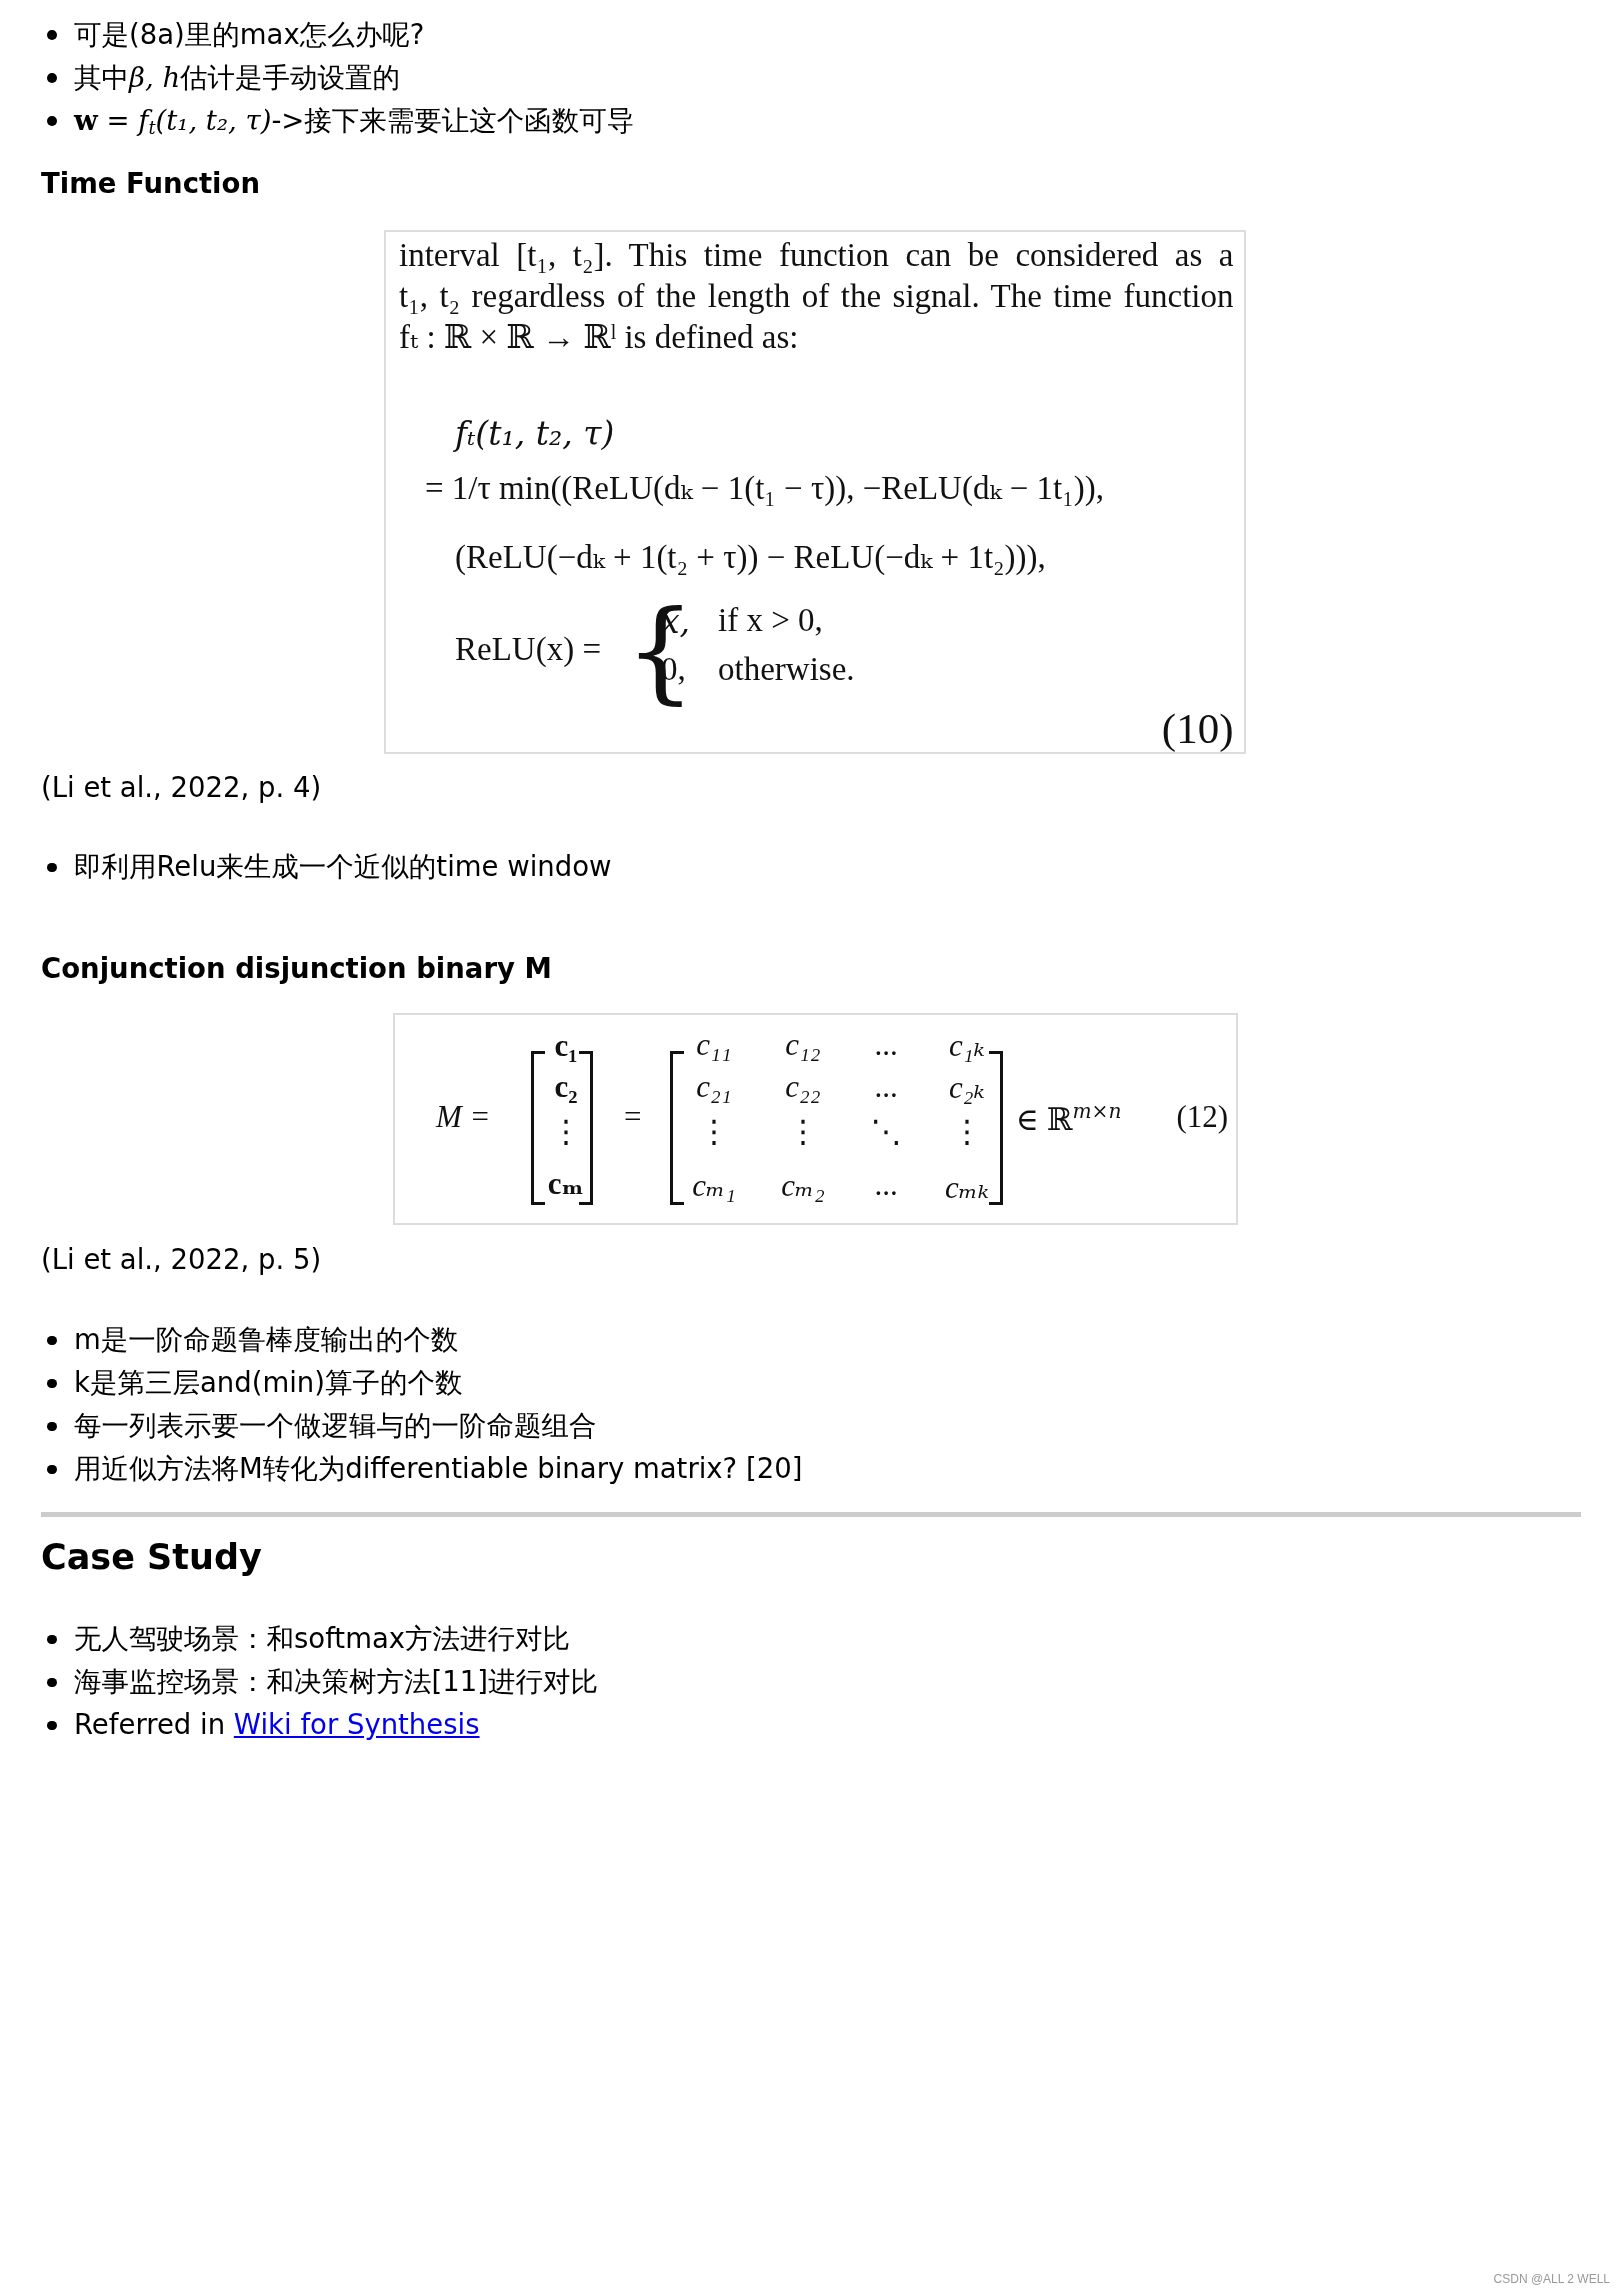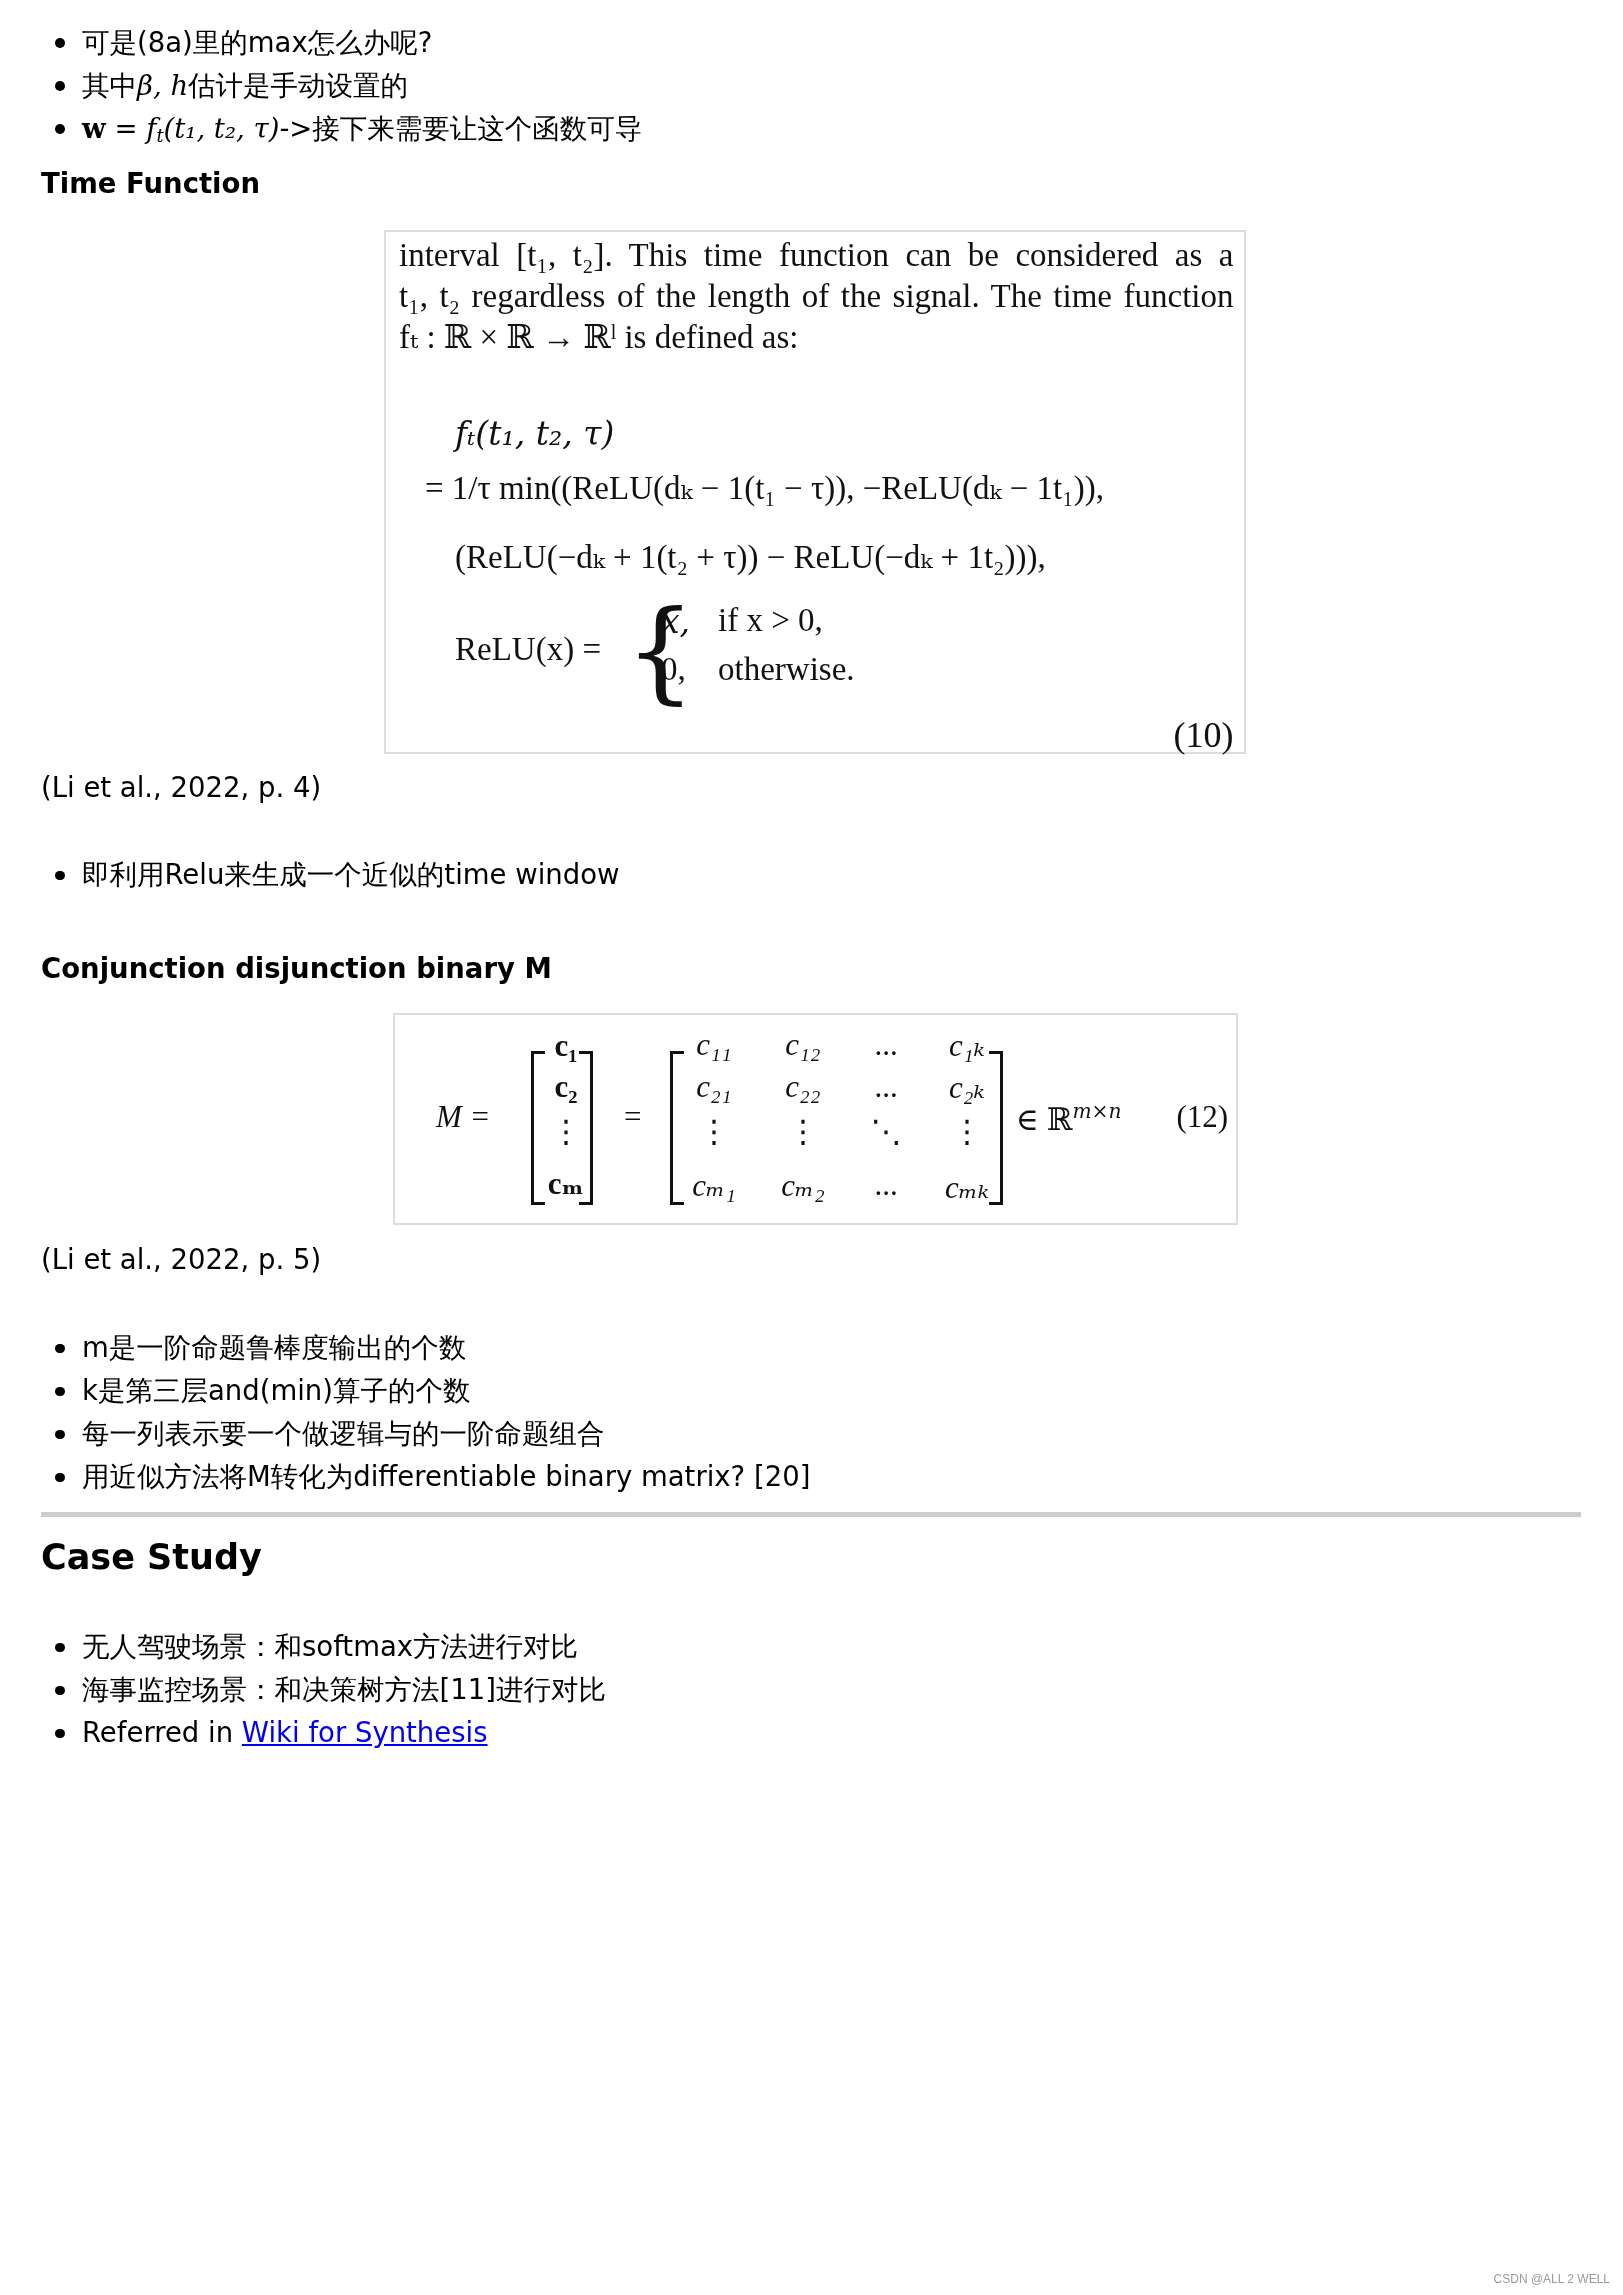--- a/index.html
+++ b/index.html
@@ -1,36 +1,36 @@
 <!DOCTYPE html>
 <html style="font-size:10.5px"><head>
 <meta charset="utf-8">
 <style>
   html, body { margin:0; padding:0; background:#ffffff; }
   body { width:1623px; height:2295px; position:relative; overflow:hidden;
          font-family:"DejaVu Sans", "Liberation Sans", sans-serif; color:#000; }
-  ul.blist { position:absolute; margin:16px; padding:0; list-style:none; }
+  ul.blist { position:absolute; margin:8px; padding:0; list-style:none; }
   ul.blist li { position:relative; padding-left:66px; font-size:27.5px; line-height:43px; height:43px; white-space:nowrap; }
   ul.blist li::before { content:""; position:absolute; left:39px; top:17.7px; width:9.8px; height:9.8px; border-radius:50%; background:#000; }
   .h4 { position:absolute; left:41px; font-weight:bold; font-size:27.5px; white-space:nowrap; }
   .h2 { position:absolute; left:41px; font-weight:bold; font-size:35px; white-space:nowrap; }
   .cite { position:absolute; left:41px; font-size:27.5px; white-space:nowrap; }
   .math { font-family:"DejaVu Serif", "Liberation Serif", serif; font-style:italic; }
   .mathup { font-family:"DejaVu Serif", "Liberation Serif", serif; }
   .bold { font-weight:bold; font-style:normal; }
   sub { font-size:0.65em; vertical-align:-0.25em; }
   sup { font-size:0.65em; vertical-align:0.6em; }
   .box { position:absolute; border:2px solid #dcdcdc; background:#fff; box-sizing:border-box;
          font-family:"Liberation Serif", "DejaVu Serif", serif; color:#111; }
   .para { position:absolute; left:13px; right:10.5px; font-size:33px; line-height:41px; text-align:justify; }
   .para div { text-align-last:justify; white-space:nowrap; }
   .para div.last { text-align-last:left; }
   .eqline { position:absolute; font-size:33px; white-space:nowrap; }
   .brace { font-size:111px; line-height:0; vertical-align:-0.1em; font-family:"DejaVu Serif", serif; }
-  .eqnum { position:absolute; font-size:36px;margin-top:10px; }
+  .eqnum { position:absolute; font-size:43px; }
   .matrix { position:absolute; font-family:"Liberation Serif", "DejaVu Serif", serif; font-size:31px; }
   .bracket { position:absolute; border:3.3px solid #111; box-sizing:border-box; }
   .bracket.l { border-right:none; width:14.4px; }
   .bracket.r { border-left:none; width:14.4px; }
   .cell { position:absolute; transform:translateX(-50%); white-space:nowrap; }
   a.link { color:#0000ee; text-decoration:underline; }
   hr.rule { position:absolute; left:41px; top:1512px; width:1540px; height:5.2px; margin:0; border:none; background:#cccccc; }
   .watermark { position:absolute; right:13px; bottom:9.2px; font-size:12px; color:#999; font-family:"Liberation Sans", sans-serif; }
 </style>
 </head>

